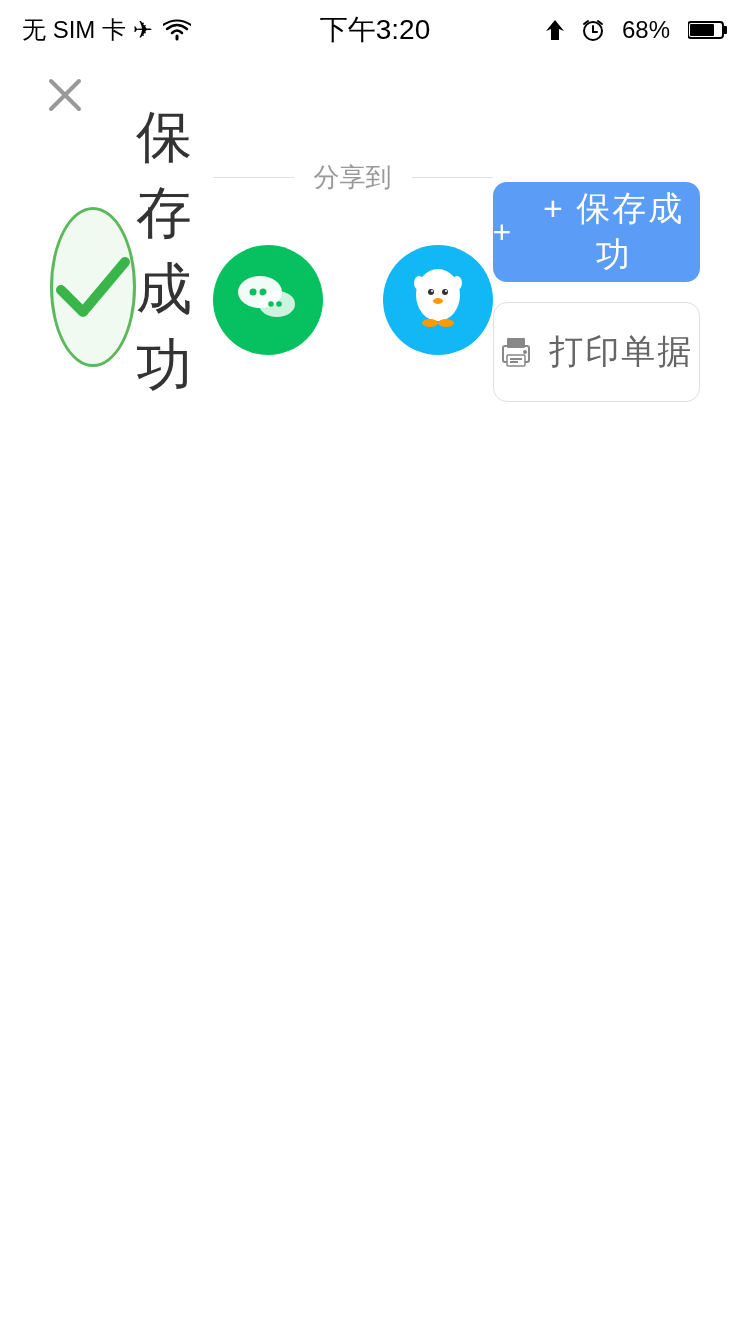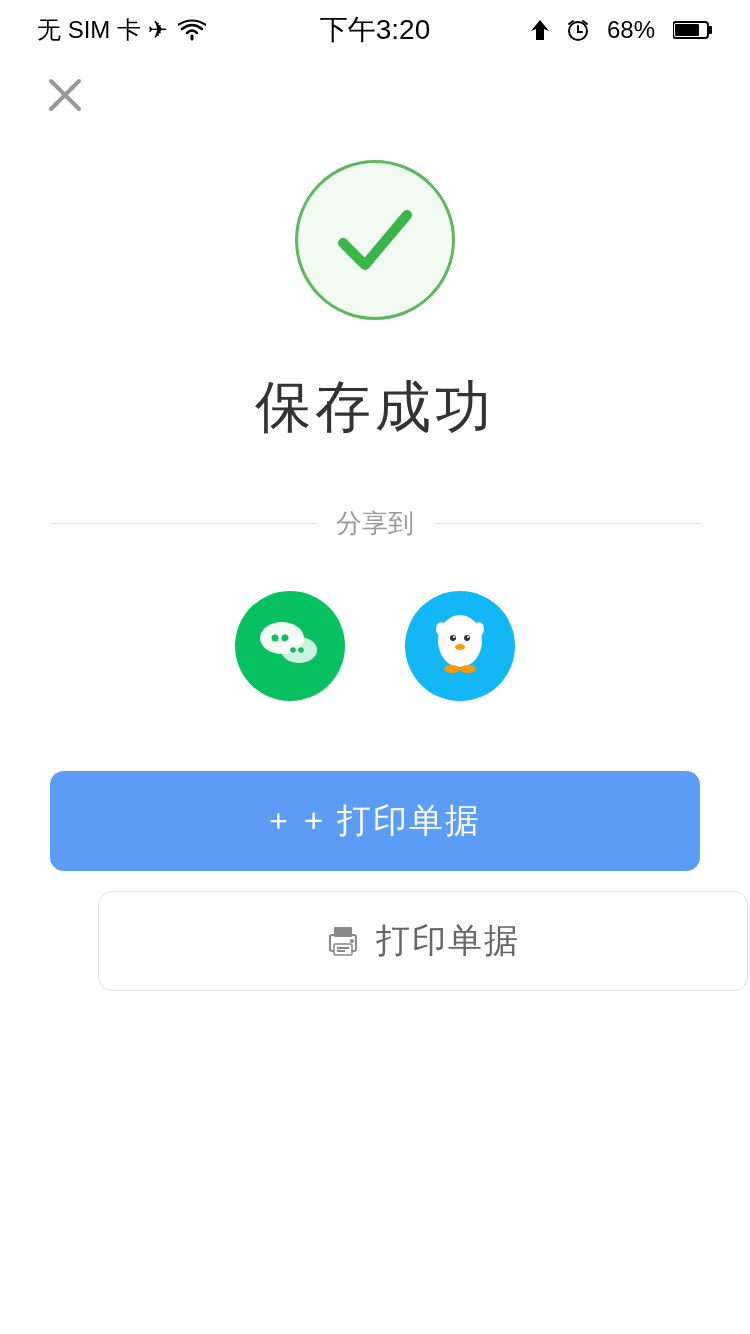--- a/index.html
+++ b/index.html
@@ -15,21 +15,21 @@
     }
 
     
     .status-bar {
       width: 100%;
       height: 60px;
       background: #ffffff;
       display: flex;
       align-items: center;
       justify-content: space-between;
-      padding: 0 37px;
+      padding: 0 22px;
       font-size: 24px;
       color: #000;
     }
     .status-left {
       display: flex;
       align-items: center;
       gap: 10px;
       font-size: 24px;
     }
     .status-center {
@@ -44,21 +44,20 @@
       align-items: center;
       gap: 18px;
       font-size: 24px;
     }
 
     
     .main-content {
       width: 100%;
       padding: 40px 50px 0;
       display: flex;
-      flex-direction: column;
       align-items: center;
     }
 
     
     .close-btn {
       position: absolute;
       top: 70px;
       left: 40px;
       width: 50px;
       height: 50px;
@@ -164,21 +163,20 @@
 
     .btn-primary {
       background: #5b9cf6;
       color: #ffffff;
     }
 
     .btn-secondary {
       background: #ffffff;
       color: #666;
       border: 1.5px solid #e0e0e0;
-      margin-left: 48px;
     }
   </style>
 </head>
 <body>
 
 <div class="status-bar">
   <div class="status-left">
     <span>无 SIM 卡 ✈</span>
     <svg width="28" height="22" viewBox="0 0 28 22">
       <path d="M14 17 L14 20" stroke="#000" stroke-width="3" stroke-linecap="round"></path>
@@ -263,21 +261,21 @@
           <ellipse cx="38" cy="58" rx="8" ry="4" fill="#f90"></ellipse>
         </svg>
       </div>
     </div>
   </div>
 
   <div class="action-buttons">
 
     <button class="btn btn-primary">
       <span style="font-size:32px; font-weight:300;">+</span>
-      <span style="font-size:34px; letter-spacing:2px;">+ 打印单据</span>
+      <span style="font-size:34px; letter-spacing:2px;">+ 保存成功</span>
     </button>
 
     <button class="btn btn-secondary">
       <svg width="34" height="32" viewBox="0 0 34 32">
         <rect x="4" y="10" width="26" height="16" rx="2" stroke="#888" stroke-width="2" fill="none"></rect>
         <rect x="8" y="2" width="18" height="10" rx="1" fill="#888"></rect>
         <rect x="8" y="19" width="18" height="11" rx="1" fill="white" stroke="#888" stroke-width="1.5"></rect>
         <rect x="11" y="22" width="12" height="2" fill="#888"></rect>
         <rect x="11" y="25" width="8" height="2" fill="#888"></rect>
         <circle cx="26" cy="16" r="2" fill="#888"></circle>

